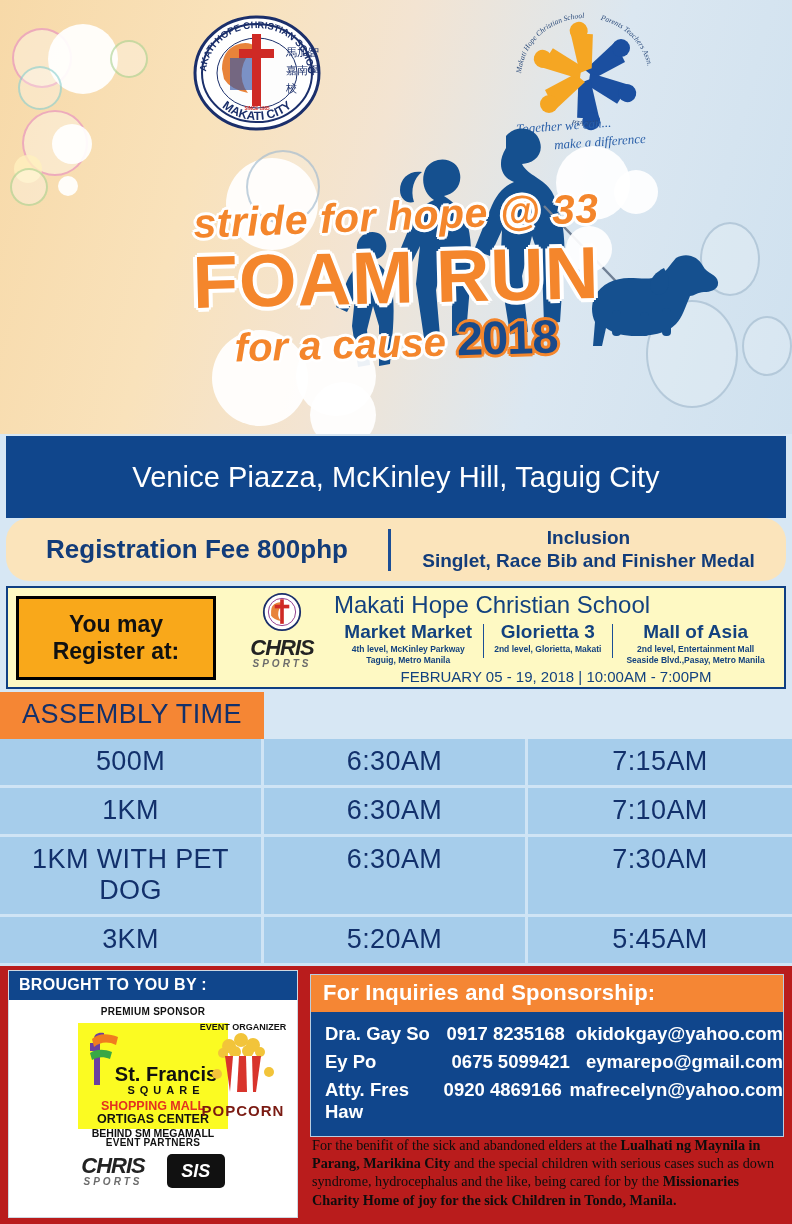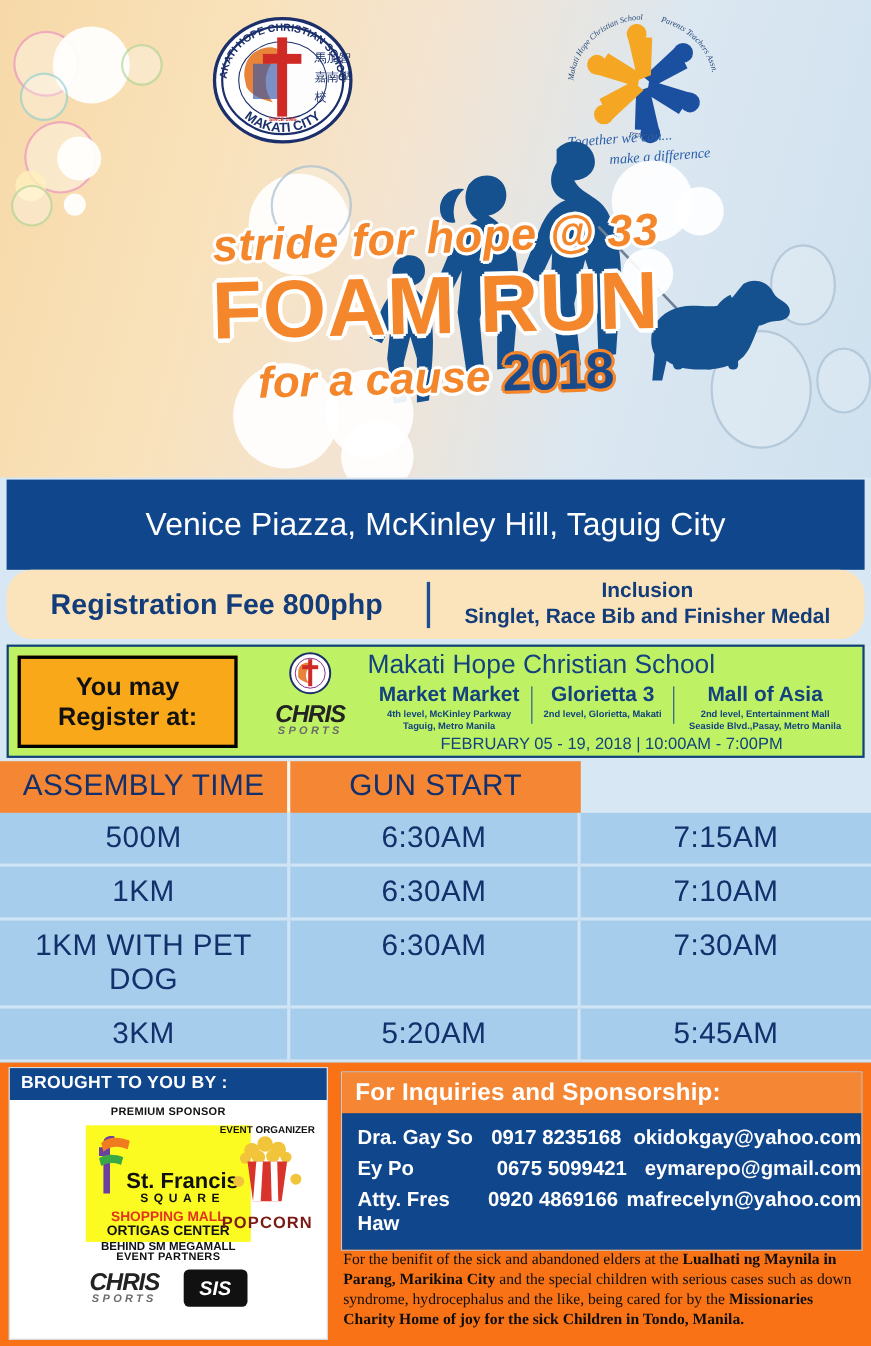--- a/index.html
+++ b/index.html
@@ -78,21 +78,21 @@
   }
   .fee-left{width:382px;text-align:center;color:#123c7a;font-size:26px;font-weight:bold;}
   .fee-div{width:3px;height:42px;background:#1b4e96;}
   .fee-right{flex:1;text-align:center;color:#123c7a;line-height:1.18;}
   .fee-r1{font-size:19px;font-weight:bold;}
   .fee-r2{font-size:19px;font-weight:bold;}
 
   
   .reg-strip{
     position:absolute;left:6px;top:586px;width:780px;height:103px;
-    background:#bef264;border:2px solid #0f3f82;box-sizing:border-box;
+    background:#fef9c3;border:2px solid #0f3f82;box-sizing:border-box;
     display:flex;align-items:center;
   }
   .reg-badge{
     margin-left:8px;width:200px;height:84px;background:#f9a81a;
     border:3px solid #000;box-sizing:border-box;
     display:flex;flex-direction:column;align-items:center;justify-content:center;
     color:#111;font-size:23px;font-weight:bold;line-height:1.15;
   }
   .reg-body{flex:1;height:100%;position:relative;}
   .reg-logos{position:absolute;left:18px;top:4px;width:96px;text-align:center;}
@@ -121,21 +121,21 @@
     background:#a6cdeb;color:#12306b;font-size:27px;
     text-align:center;padding:7px 0 8px;box-sizing:border-box;
     border-right:3px solid #cfe4f5;border-bottom:3px solid #cfe4f5;letter-spacing:.4px;
   }
   .td:last-child{border-right:none;}
   .c1{width:264px;}
   .c2{width:264px;}
   .c3{width:264px;}
 
   
-  .footer{position:absolute;left:0;top:966px;width:792px;height:258px;background:#f97316;}
+  .footer{position:absolute;left:0;top:966px;width:792px;height:258px;background:#b91c1c;}
   .spons{
     position:absolute;left:8px;top:4px;width:290px;height:248px;
     background:#fff;border:1px solid #cfd8e2;box-sizing:border-box;
   }
   .spons-head{
     background:#10468c;color:#fff;font-size:16px;font-weight:bold;
     padding:5px 0 6px 10px;letter-spacing:.3px;
   }
   .spons-body{position:relative;padding-top:6px;text-align:center;}
   .sub-lbl{font-size:10px;font-weight:bold;color:#111;letter-spacing:.3px;}
@@ -377,21 +377,20 @@
           </div>
         </div>
         <div class="reg-dates">FEBRUARY 05 - 19, 2018  |  10:00AM - 7:00PM</div>
       </div>
     </div>
   </div>
 
   <div class="tbl">
     <div class="tr">
       <div class="th c2">ASSEMBLY TIME</div>
-      <div class="th c3">GUN START</div>
     </div>
     <div class="tr">
       <div class="td c1">500M</div>
       <div class="td c2">6:30AM</div>
       <div class="td c3">7:15AM</div>
     </div>
     <div class="tr">
       <div class="td c1">1KM</div>
       <div class="td c2">6:30AM</div>
       <div class="td c3">7:10AM</div>

